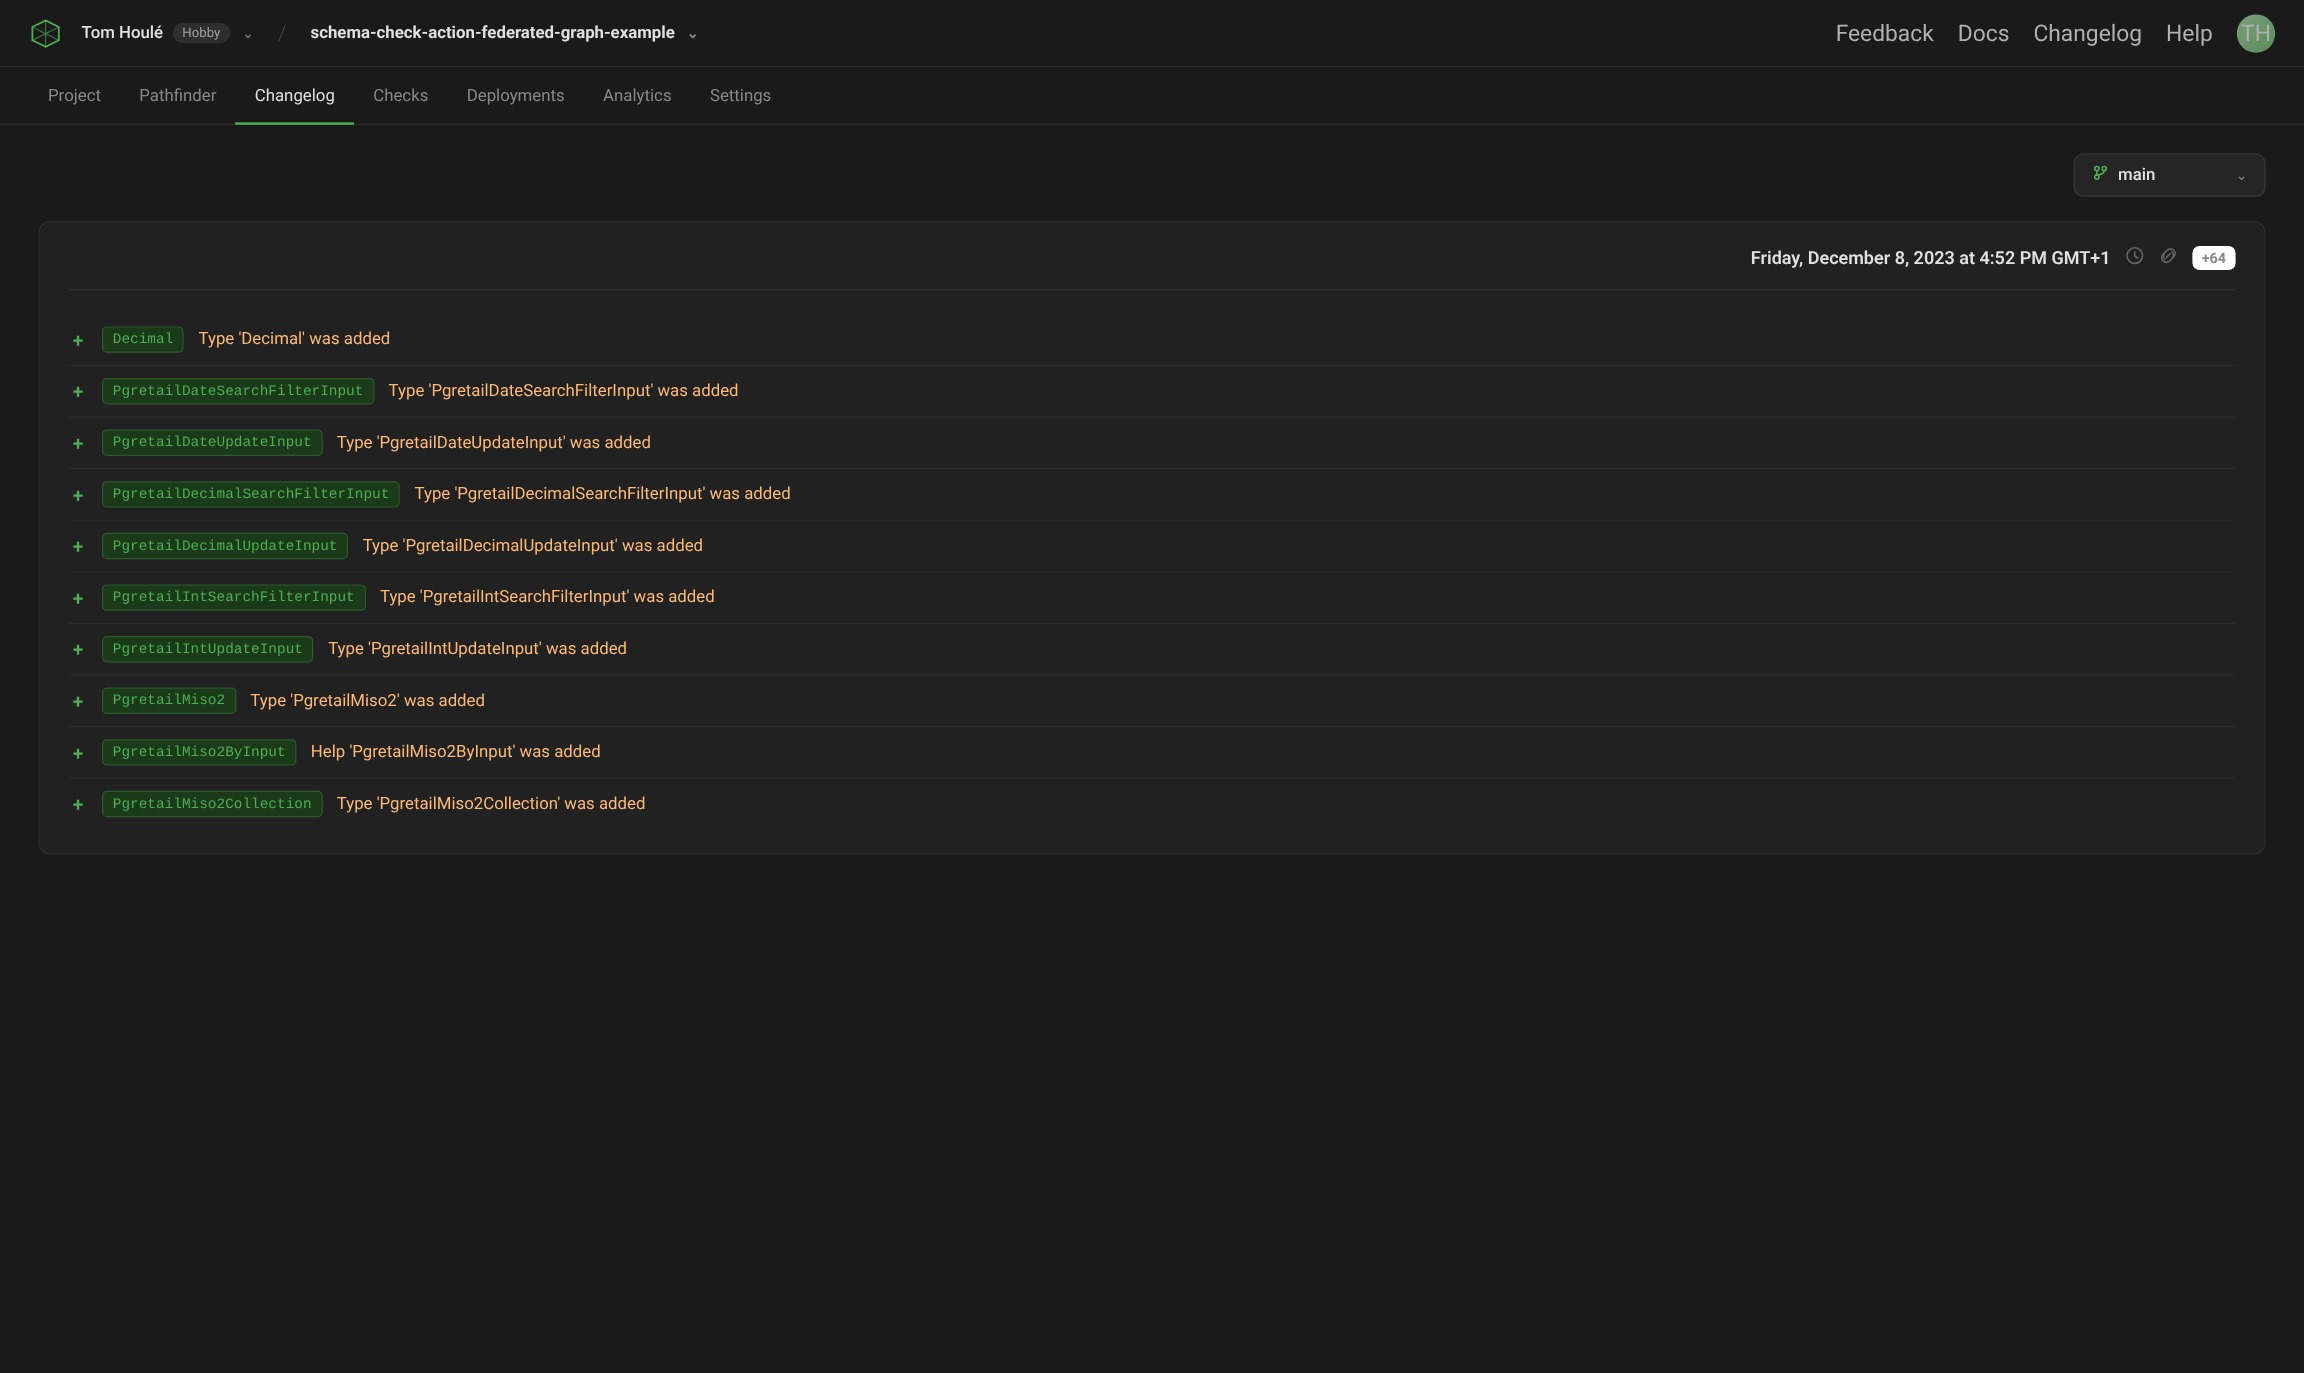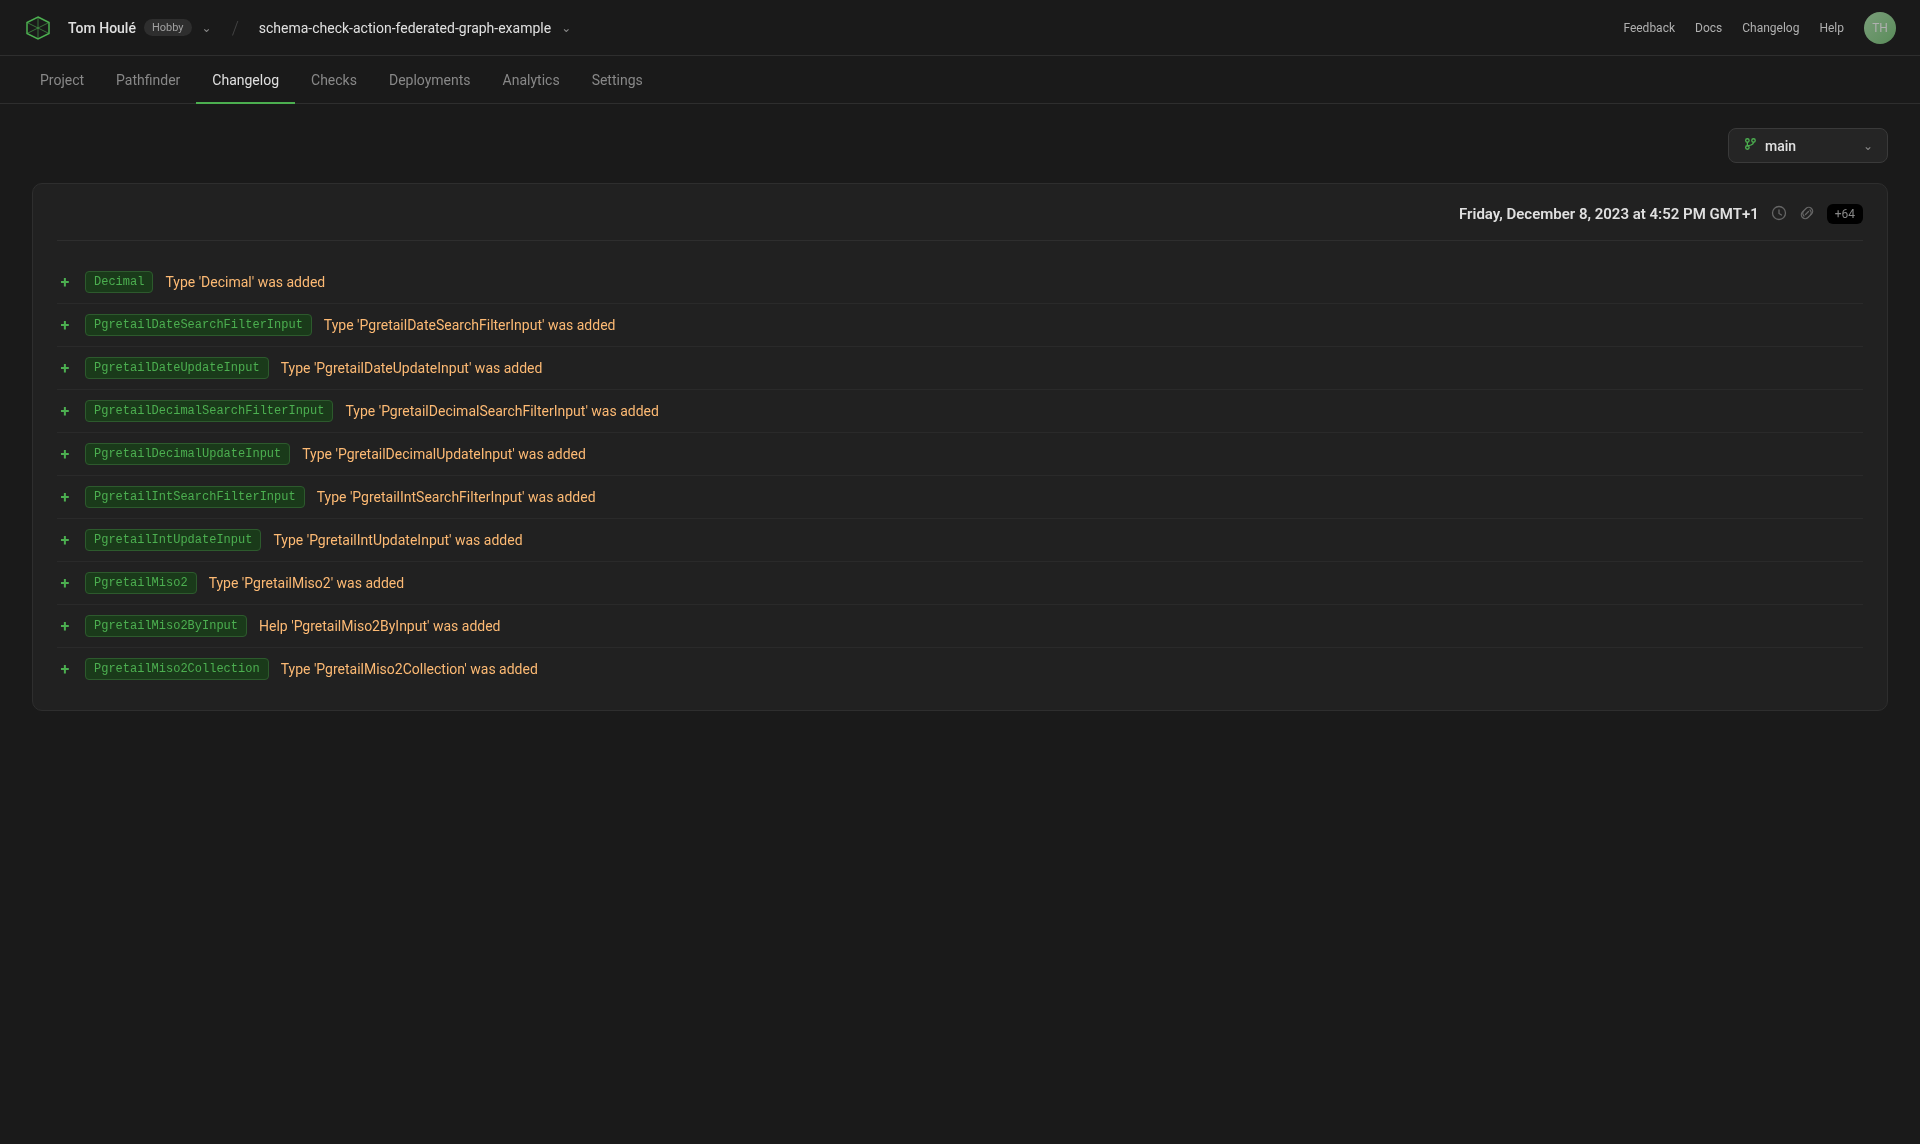--- a/index.html
+++ b/index.html
@@ -74,34 +74,34 @@
       font-weight: 300;
       margin: 0 4px;
     }
 
     .topbar-project {
       display: flex;
       align-items: center;
       gap: 8px;
       color: #e0e0e0;
       font-size: 14px;
-      font-weight: 400;
+      font-weight: 700;
       cursor: pointer;
     }
 
     .topbar-right {
       display: flex;
       align-items: center;
       gap: 20px;
     }
 
     .topbar-right a, .topbar-right span {
       color: #b0b0b0;
       text-decoration: none;
-      font-size: 12px;
+      font-size: 19px;
       cursor: pointer;
     }
 
     .avatar-img {
       width: 32px;
       height: 32px;
       border-radius: 50%;
       background: linear-gradient(135deg, #7a9e7a, #5a8c5a);
       display: flex;
       align-items: center;
@@ -203,26 +203,26 @@
       color: #e0e0e0;
     }
 
     .changelog-header-icon {
       color: #666;
       font-size: 14px;
       cursor: pointer;
     }
 
     .changelog-plus-badge {
-      background-color: #000000;
+      background-color: #ffffff;
       color: #888;
       font-size: 12px;
       padding: 3px 8px;
       border-radius: 6px;
-      font-weight: 400;
+      font-weight: 700;
     }
 
     
     .change-row {
       display: flex;
       align-items: center;
       gap: 12px;
       padding: 10px 0;
       border-bottom: 1px solid #2a2a2a;
     }

